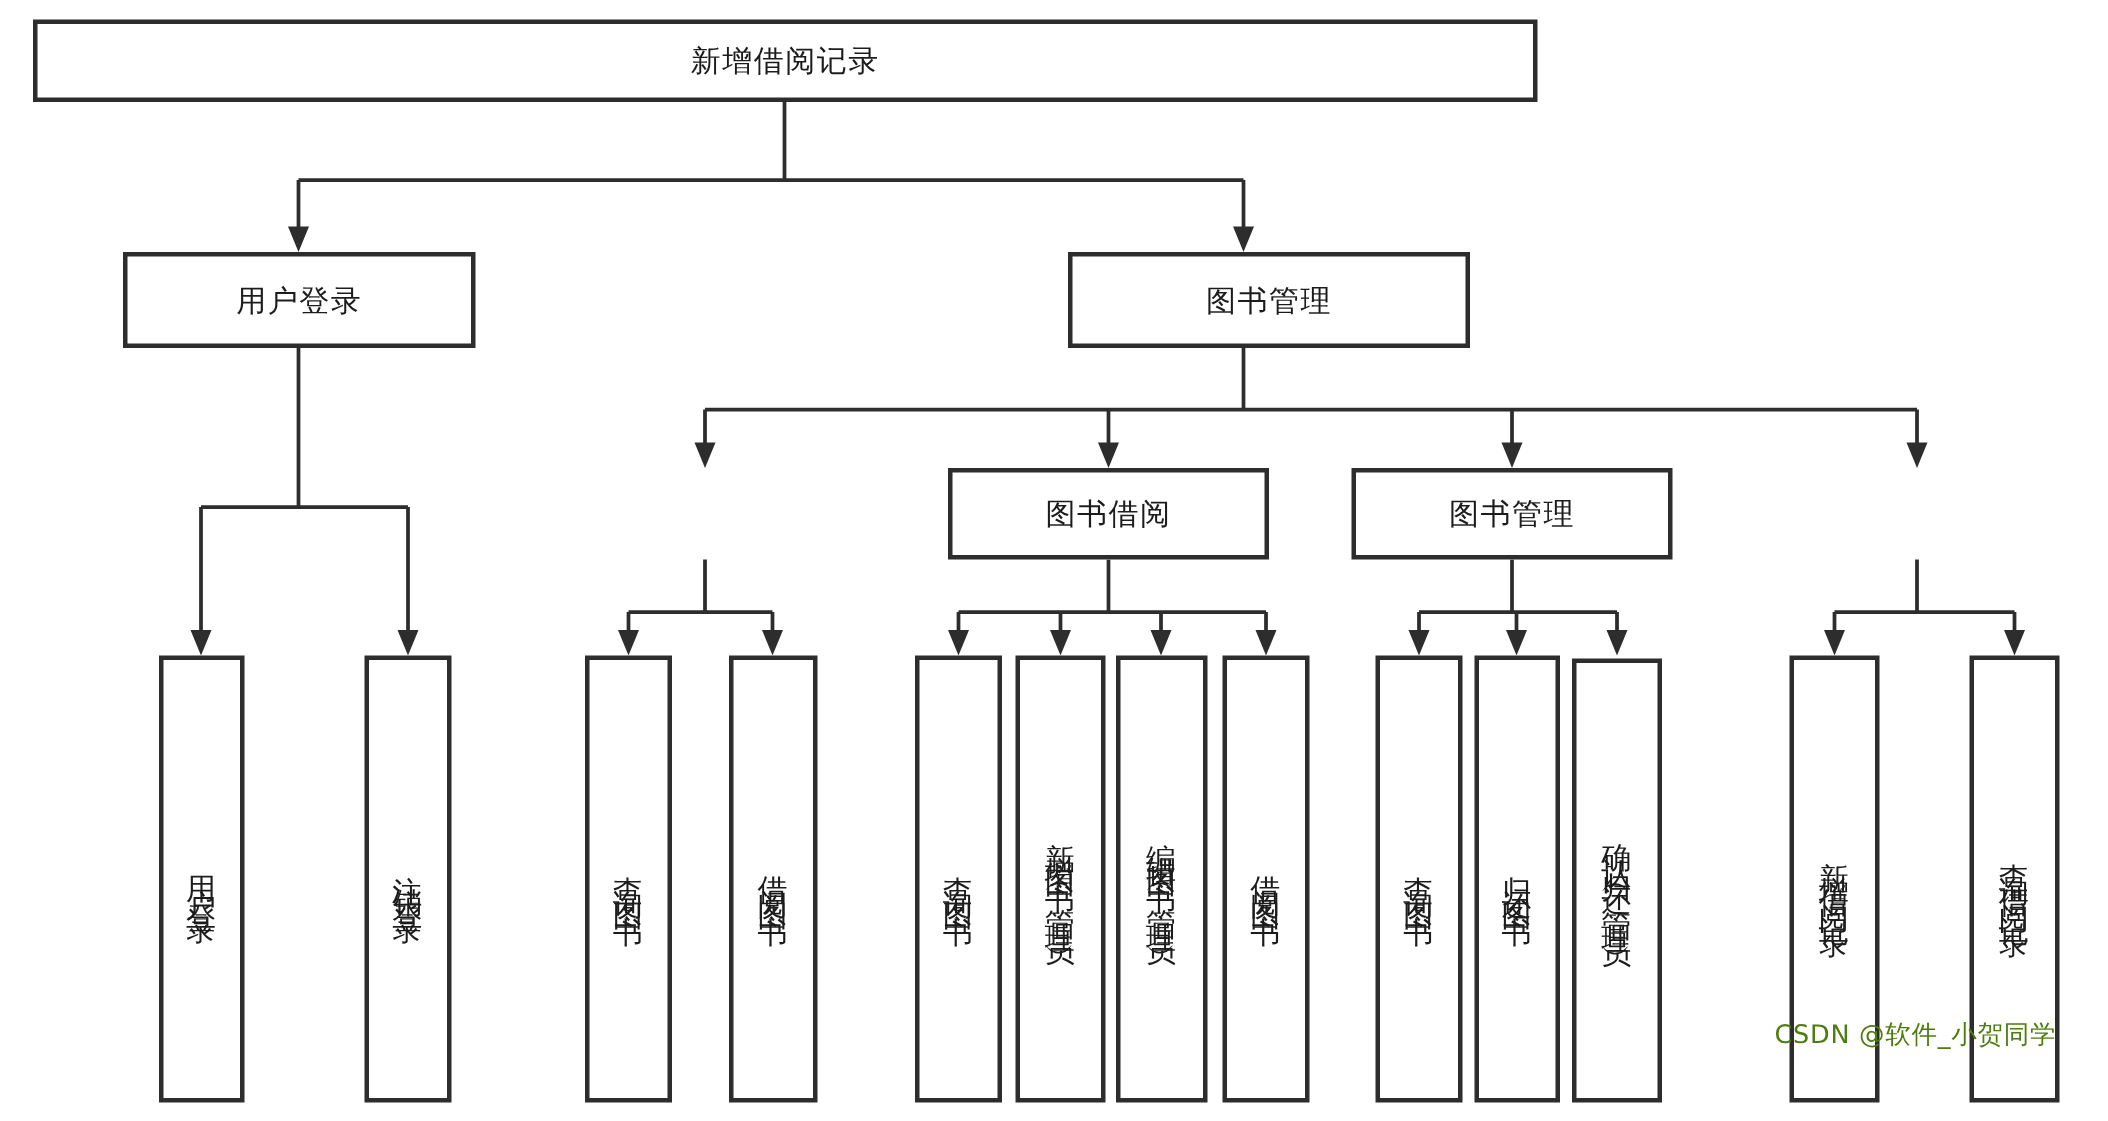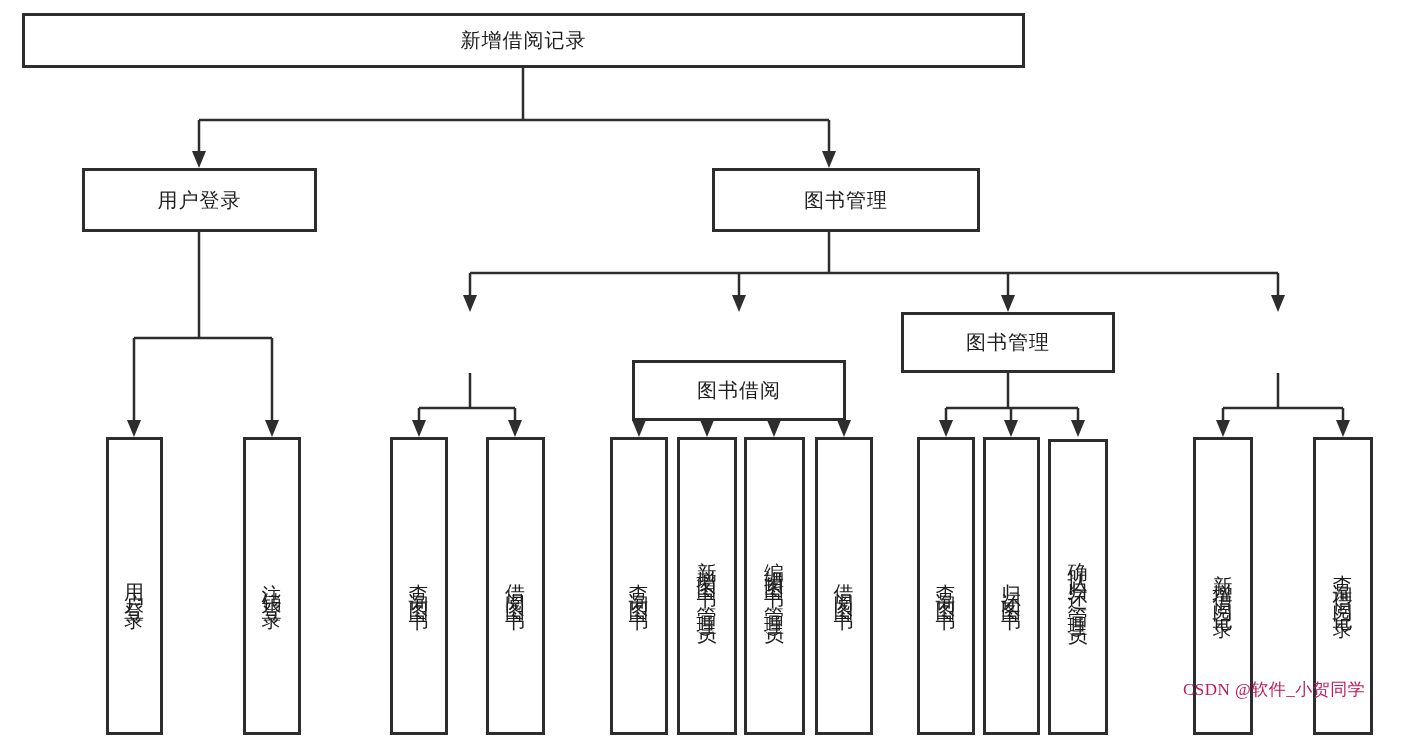--- a/index.html
+++ b/index.html
@@ -39,25 +39,24 @@
     font-size: 20px;
     letter-spacing: 9px;
     line-height: 1;
     white-space: nowrap;
   }
   .watermark {
     position: absolute;
     left: 1183px;
     top: 678px;
     font-size: 17px;
-    color: #be185d;
+    color: #4d7c0f;
     letter-spacing: 0.5px;
     z-index: 2;
     white-space: nowrap;
-    font-family: Liberation Serif, serif;
   }
 </style>
 </head>
 <body>
 
 <div class="canvas">
 
   <svg class="wires" viewBox="0 0 1405 747" xmlns="http://www.w3.org/2000/svg">
     <g stroke="#2d2d2d" stroke-width="2.5" fill="none">
       <path d="M523 68 V120 M199 120 H829 M199 120 V152 M829 120 V152
@@ -95,21 +94,21 @@
     <span>新增借阅记录</span>
   </div>
 
   <div class="node h-node" style="left:82px; top:168px; width:235px; height:64px;">
     <span>用户登录</span>
   </div>
   <div class="node h-node" style="left:712px; top:168px; width:268px; height:64px;">
     <span>图书管理</span>
   </div>
 
-  <div class="node h-node" style="left:632px; top:312px; width:214px; height:61px;margin-top:48px;">
+  <div class="node h-node" style="left:632px; top:312px; width:214px; height:61px;">
     <span>图书借阅</span>
   </div>
   <div class="node h-node" style="left:901px; top:312px; width:214px; height:61px;">
     <span>图书管理</span>
   </div>
 
   <div class="node v-node" style="left:106px; top:437px; width:57px; height:298px;">
     <span>用户登录</span>
   </div>
   <div class="node v-node" style="left:243px; top:437px; width:58px; height:298px;">

